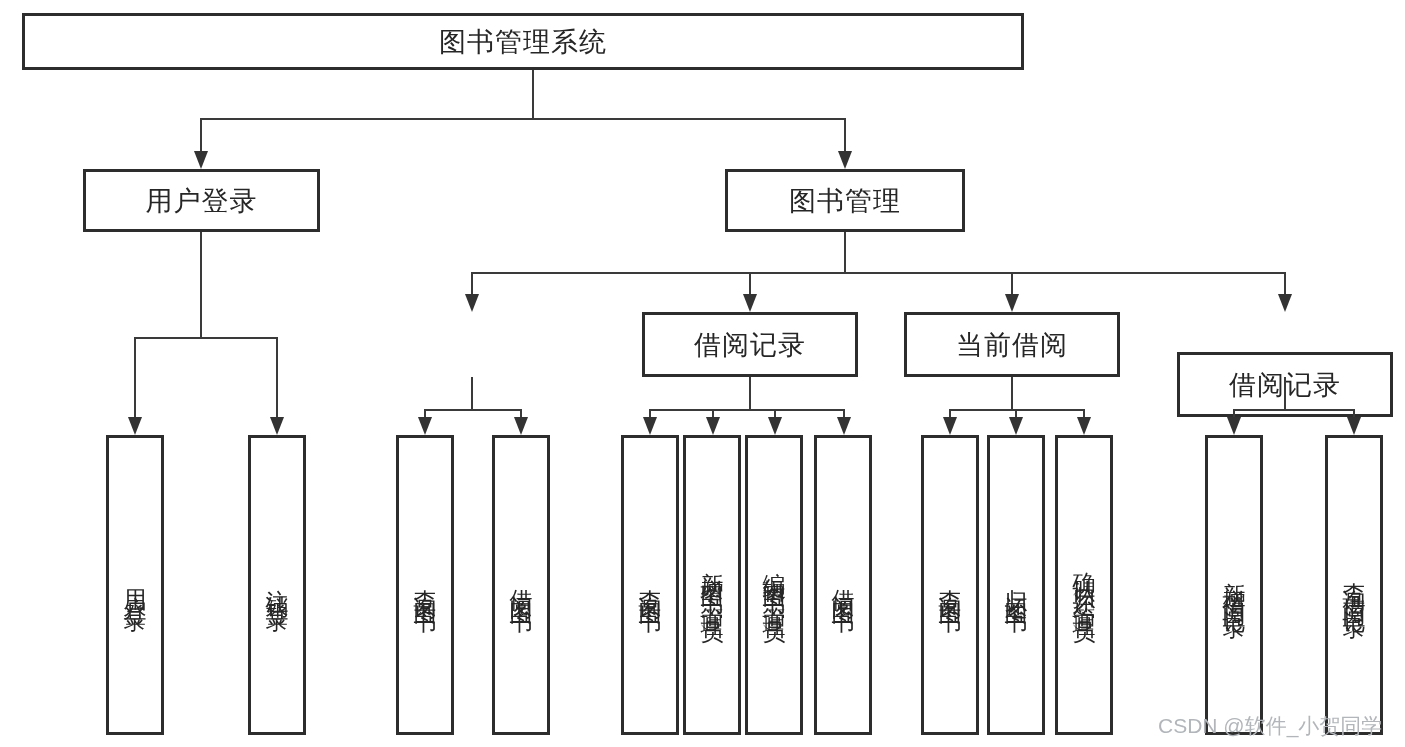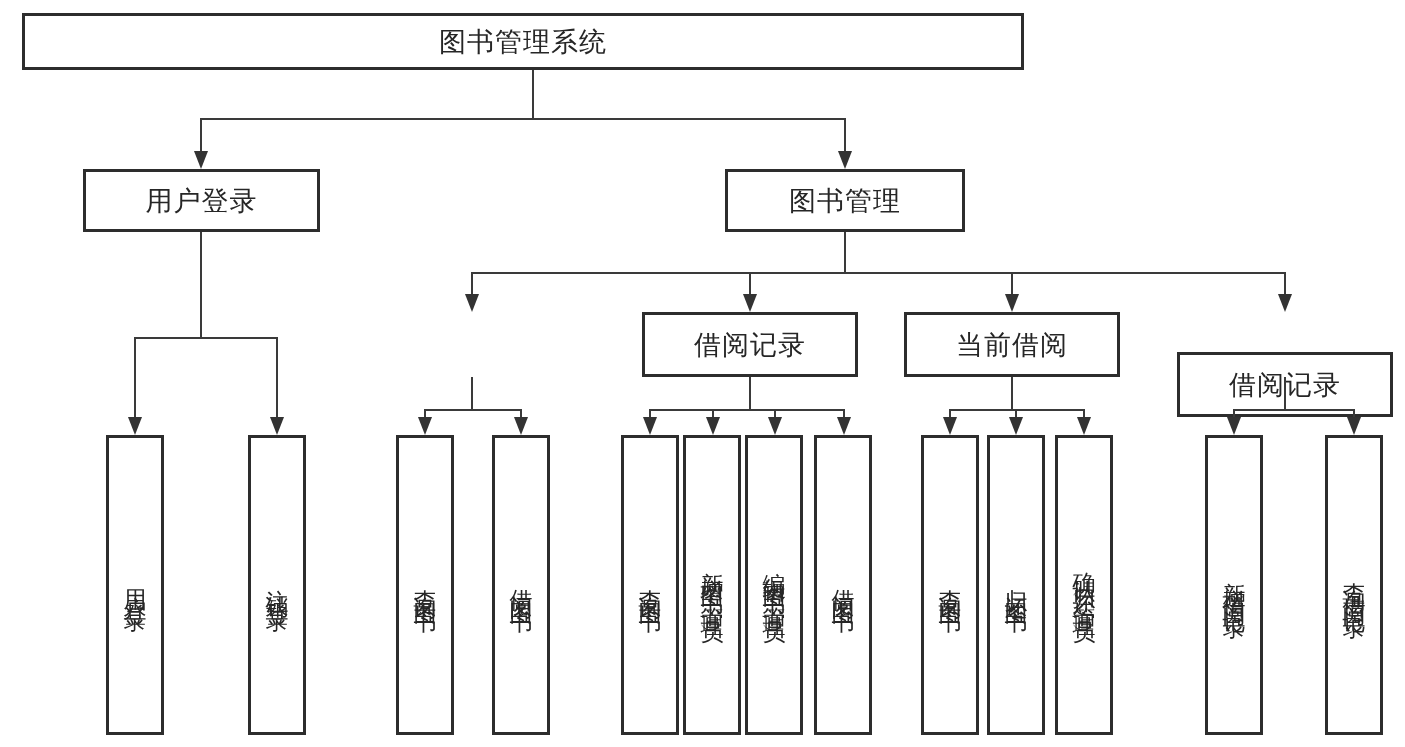--- a/index.html
+++ b/index.html
@@ -147,14 +147,15 @@
   <div class="box" style="left:1055px; top:435px; width:58px; height:300px;">
     <span class="vtext">确认归还（管理员）</span>
   </div>
   <div class="box" style="left:1205px; top:435px; width:58px; height:300px;">
     <span class="vtext">新增借阅记录</span>
   </div>
   <div class="box" style="left:1325px; top:435px; width:58px; height:300px;">
     <span class="vtext">查询借阅记录</span>
   </div>
 
+  <div class="watermark">CSDN @软件_小贺同学</div>
 
 </div>
 
 </body></html>

